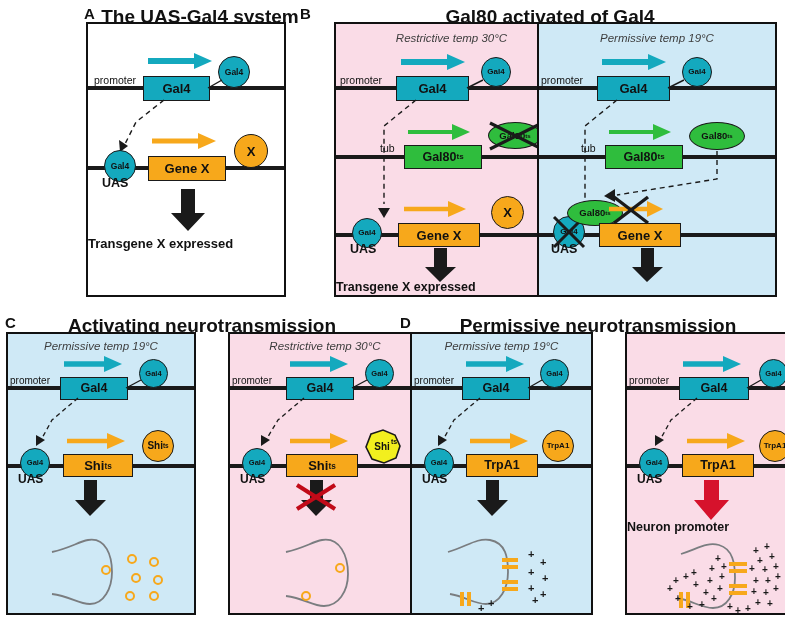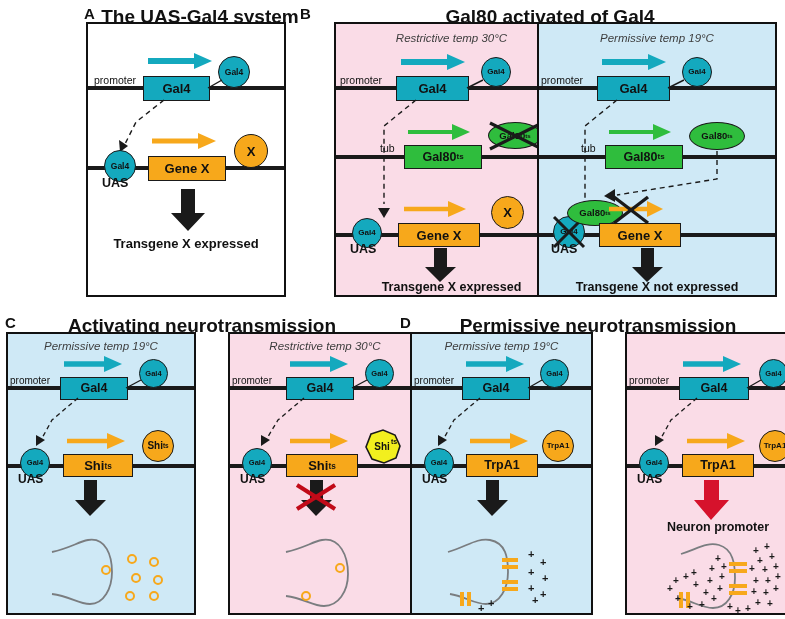--- a/index.html
+++ b/index.html
@@ -27,21 +27,21 @@
   .sup{font-size:0.64em;vertical-align:super;line-height:0;}
   
   .circ{position:absolute;border-radius:50%;box-sizing:border-box;
         border:1.6px solid #1a1a1a;display:flex;align-items:center;
         justify-content:center;font-weight:bold;color:#111;line-height:1;}
   .ell{position:absolute;border-radius:50%;box-sizing:border-box;
        border:1.6px solid #1a1a1a;display:flex;align-items:center;
        justify-content:center;font-weight:bold;color:#111;line-height:1;}
   .lbl{position:absolute;font-size:10.5px;color:#111;white-space:nowrap;}
   .lbl-b{position:absolute;font-size:12.5px;color:#111;font-weight:bold;white-space:nowrap;}
-  .outcome{position:absolute;width:100%;text-align:center;font-weight:bold;
+  .outcome{position:absolute;width:100%;text-align:left;font-weight:bold;
            font-size:13px;color:#111;}
   svg{position:absolute;overflow:visible;}
 </style>
 </head>
 <body>
 
 <div class="abs panel-letter" style="left:84px;top:5px;">A</div>
 <div class="abs panel-title" style="left:100px;top:6px;width:200px;">The UAS-Gal4 system</div>
 
 <div class="subpanel bg-white" style="left:86px;top:22px;width:200px;height:275px;">
@@ -221,21 +221,20 @@
     <line x1="2" y1="9" x2="44" y2="9" stroke="#f7a81b" stroke-width="4.5"></line>
       <polygon points="40,1 56,9 40,17" fill="#f7a81b"></polygon>
   </svg>
   <svg style="left:72px;top:170px;width:40px;height:32px;">
     <line x1="3" y1="3" x2="37" y2="29" stroke="#1a1a1a" stroke-width="3.4"></line>
     <line x1="37" y1="3" x2="3" y2="29" stroke="#1a1a1a" stroke-width="3.4"></line>
   </svg>
   <svg style="left:92px;top:224px;width:34px;height:34px;">
     <polygon points="10,0 23,0 23,19 32,19 16,34 1,19 10,19" fill="#1a1a1a"></polygon>
   </svg>
-  <div class="outcome" style="top:256px;font-size:12.5px;">Transgene X not expressed</div>
 </div>
 
 <div class="abs panel-letter" style="left:5px;top:314px;">C</div>
 <div class="abs panel-title" style="left:22px;top:315px;width:360px;">Activating neurotransmission</div>
 
 <div class="subpanel bg-blue" style="left:6px;top:332px;width:190px;height:283px;">
   <div class="cond" style="top:6px;">Permissive temp 19°C</div>
   <div class="dna" style="left:-2px;top:52px;width:196px;"></div>
   <div class="genebox teal" style="left:52px;top:43px;width:68px;height:23px;font-size:12.5px;">
       <span>Gal4</span>

